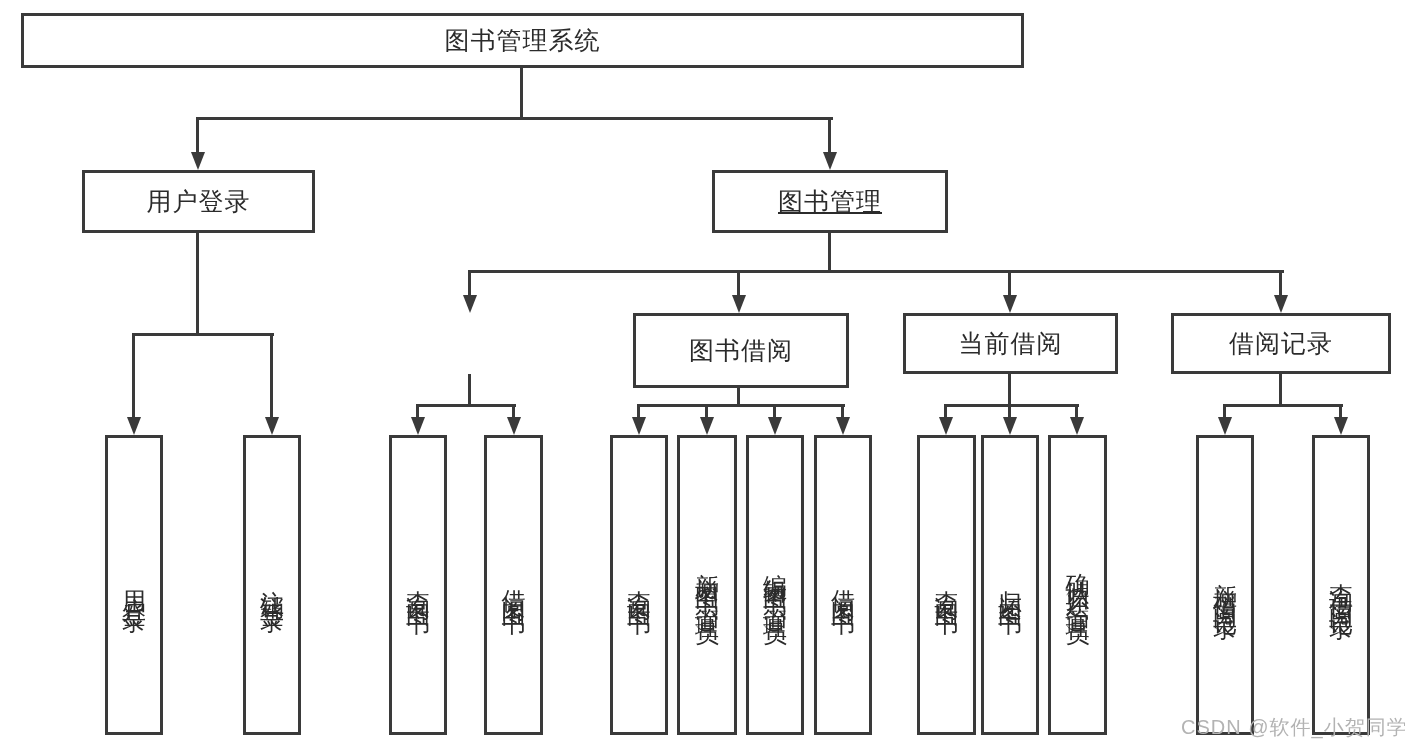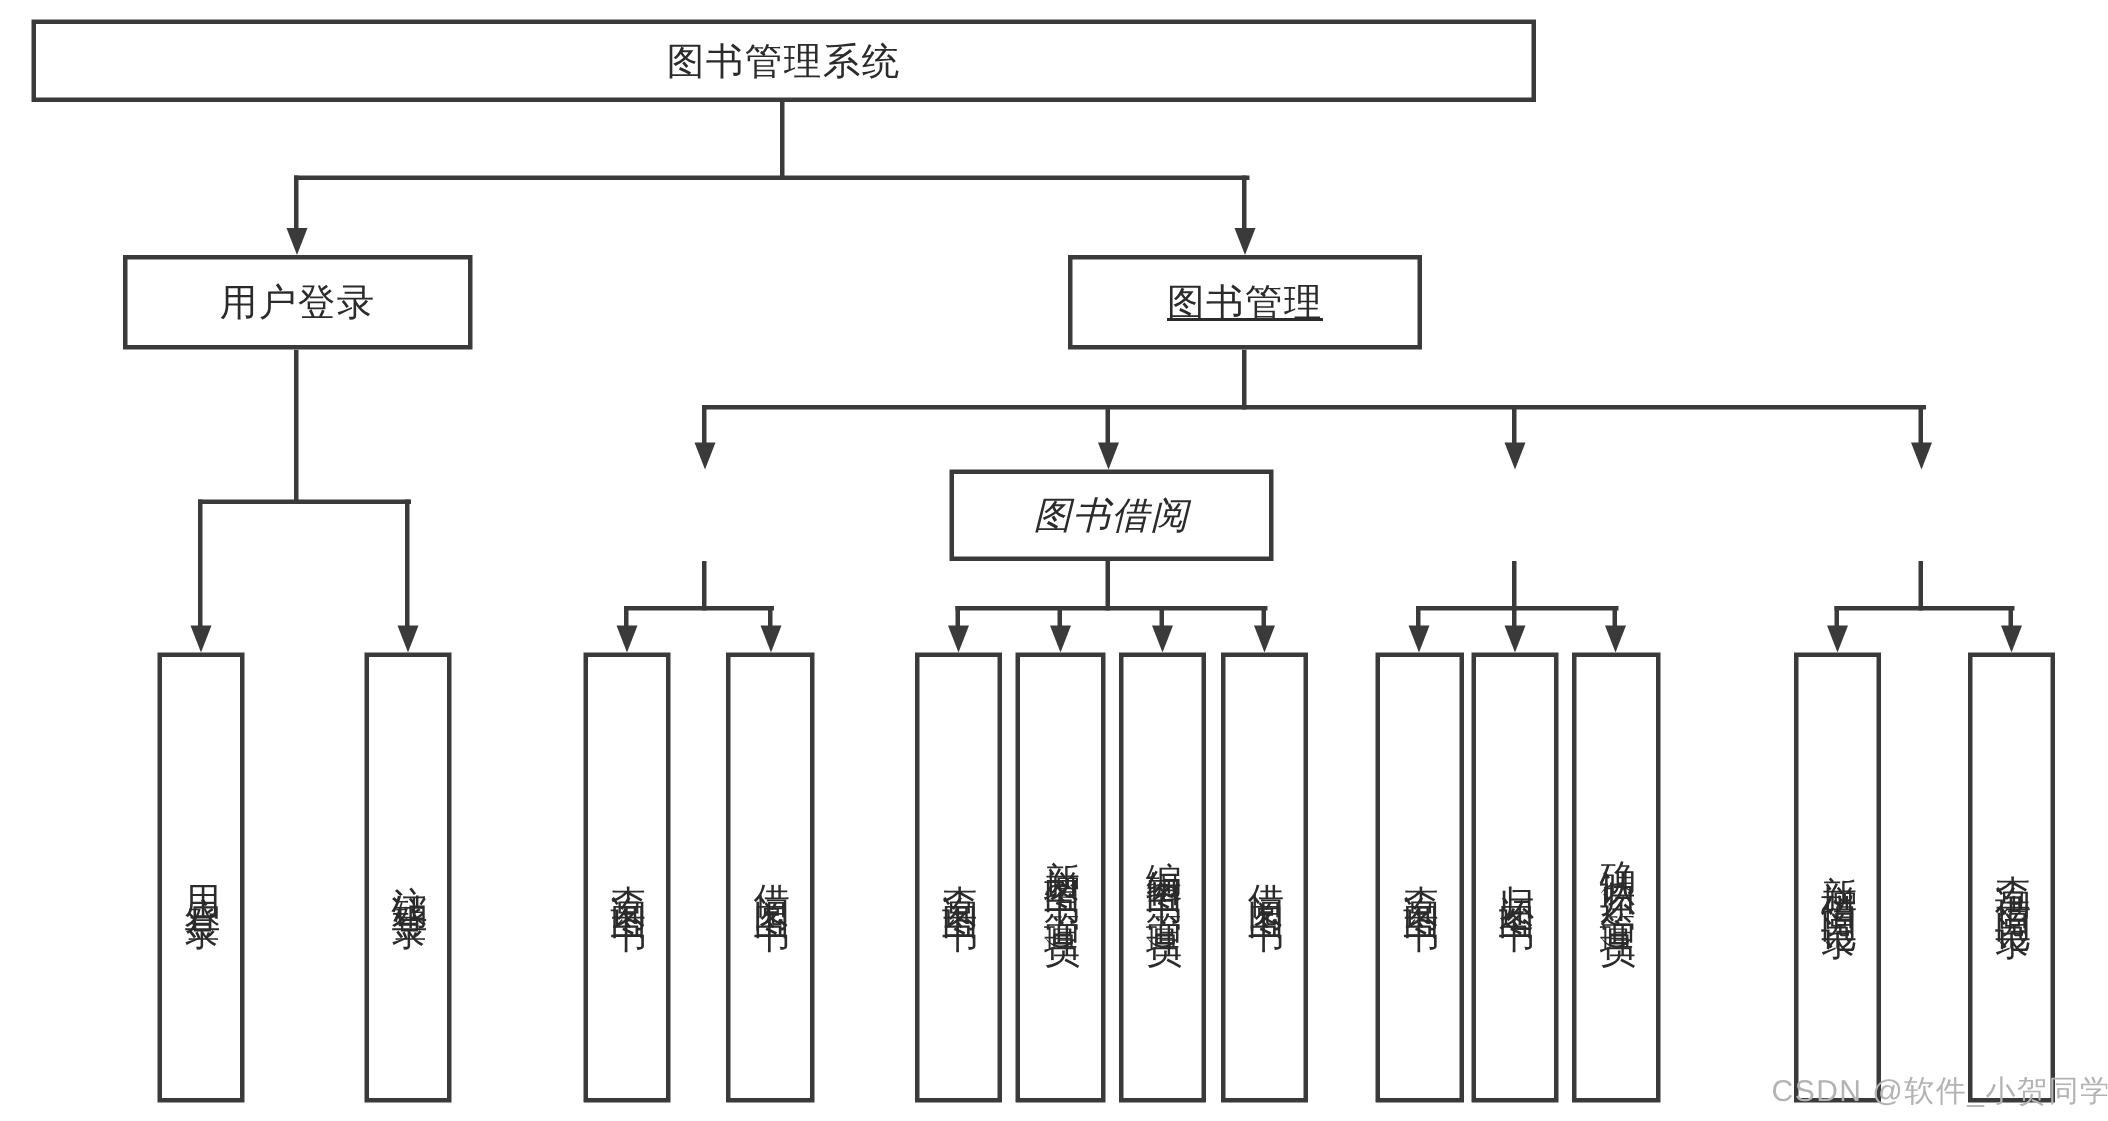--- a/index.html
+++ b/index.html
@@ -27,21 +27,21 @@
   .watermark{
     position:absolute;left:1181px;top:714px;font-size:20px;color:#b3b3b3;
     letter-spacing:1px;white-space:nowrap;
   }
 
   
   .n-root{left:21px;top:13px;width:1003px;height:55px;}
   .n-l2a{left:82px;top:170px;width:233px;height:63px;}
   .n-l2b{left:712px;top:170px;width:236px;height:63px;text-decoration:underline;}
   .n-l3a{left:363px;top:313px;width:214px;height:61px;}
-  .n-l3b{left:633px;top:313px;width:216px;height:61px;font-style:italic;}
+  .n-l3b{left:633px;top:313px;width:216px;height:75px;}
   .n-l3c{left:903px;top:313px;width:215px;height:61px;}
   .n-l3d{left:1171px;top:313px;width:220px;height:61px;}
   .leaf{top:435px;height:300px;width:58px;}
   .lf1{left:105px;} .lf2{left:243px;}
   .lf3{left:389px;} .lf4{left:484px;width:59px;}
   .lf5{left:610px;} .lf6{left:677px;width:60px;}
   .lf7{left:746px;} .lf8{left:814px;}
   .lf9{left:917px;width:59px;} .lf10{left:981px;}
   .lf11{left:1048px;width:59px;}
   .lf12{left:1196px;} .lf13{left:1312px;}
@@ -152,20 +152,22 @@
   <div class="arrow a-leaf a-g4a"></div>
   <div class="arrow a-leaf a-g4b"></div>
   <div class="arrow a-leaf a-g4c"></div>
   <div class="arrow a-leaf a-g5a"></div>
   <div class="arrow a-leaf a-g5b"></div>
 
   <div class="box n-root">图书管理系统</div>
   <div class="box n-l2a">用户登录</div>
   <div class="box n-l2b">图书管理</div>
   <div class="box n-l3b">图书借阅</div>
+  <div class="box n-l3c">当前借阅</div>
+  <div class="box n-l3d">借阅记录</div>
 
   <div class="box vbox leaf lf1">用户登录</div>
   <div class="box vbox leaf lf2">注销登录</div>
   <div class="box vbox leaf lf3">查询图书</div>
   <div class="box vbox leaf lf4">借阅图书</div>
   <div class="box vbox leaf lf5">查询图书</div>
   <div class="box vbox leaf lf6">新增图书（管理员）</div>
   <div class="box vbox leaf lf7">编辑图书（管理员）</div>
   <div class="box vbox leaf lf8">借阅图书</div>
   <div class="box vbox leaf lf9">查询图书</div>

